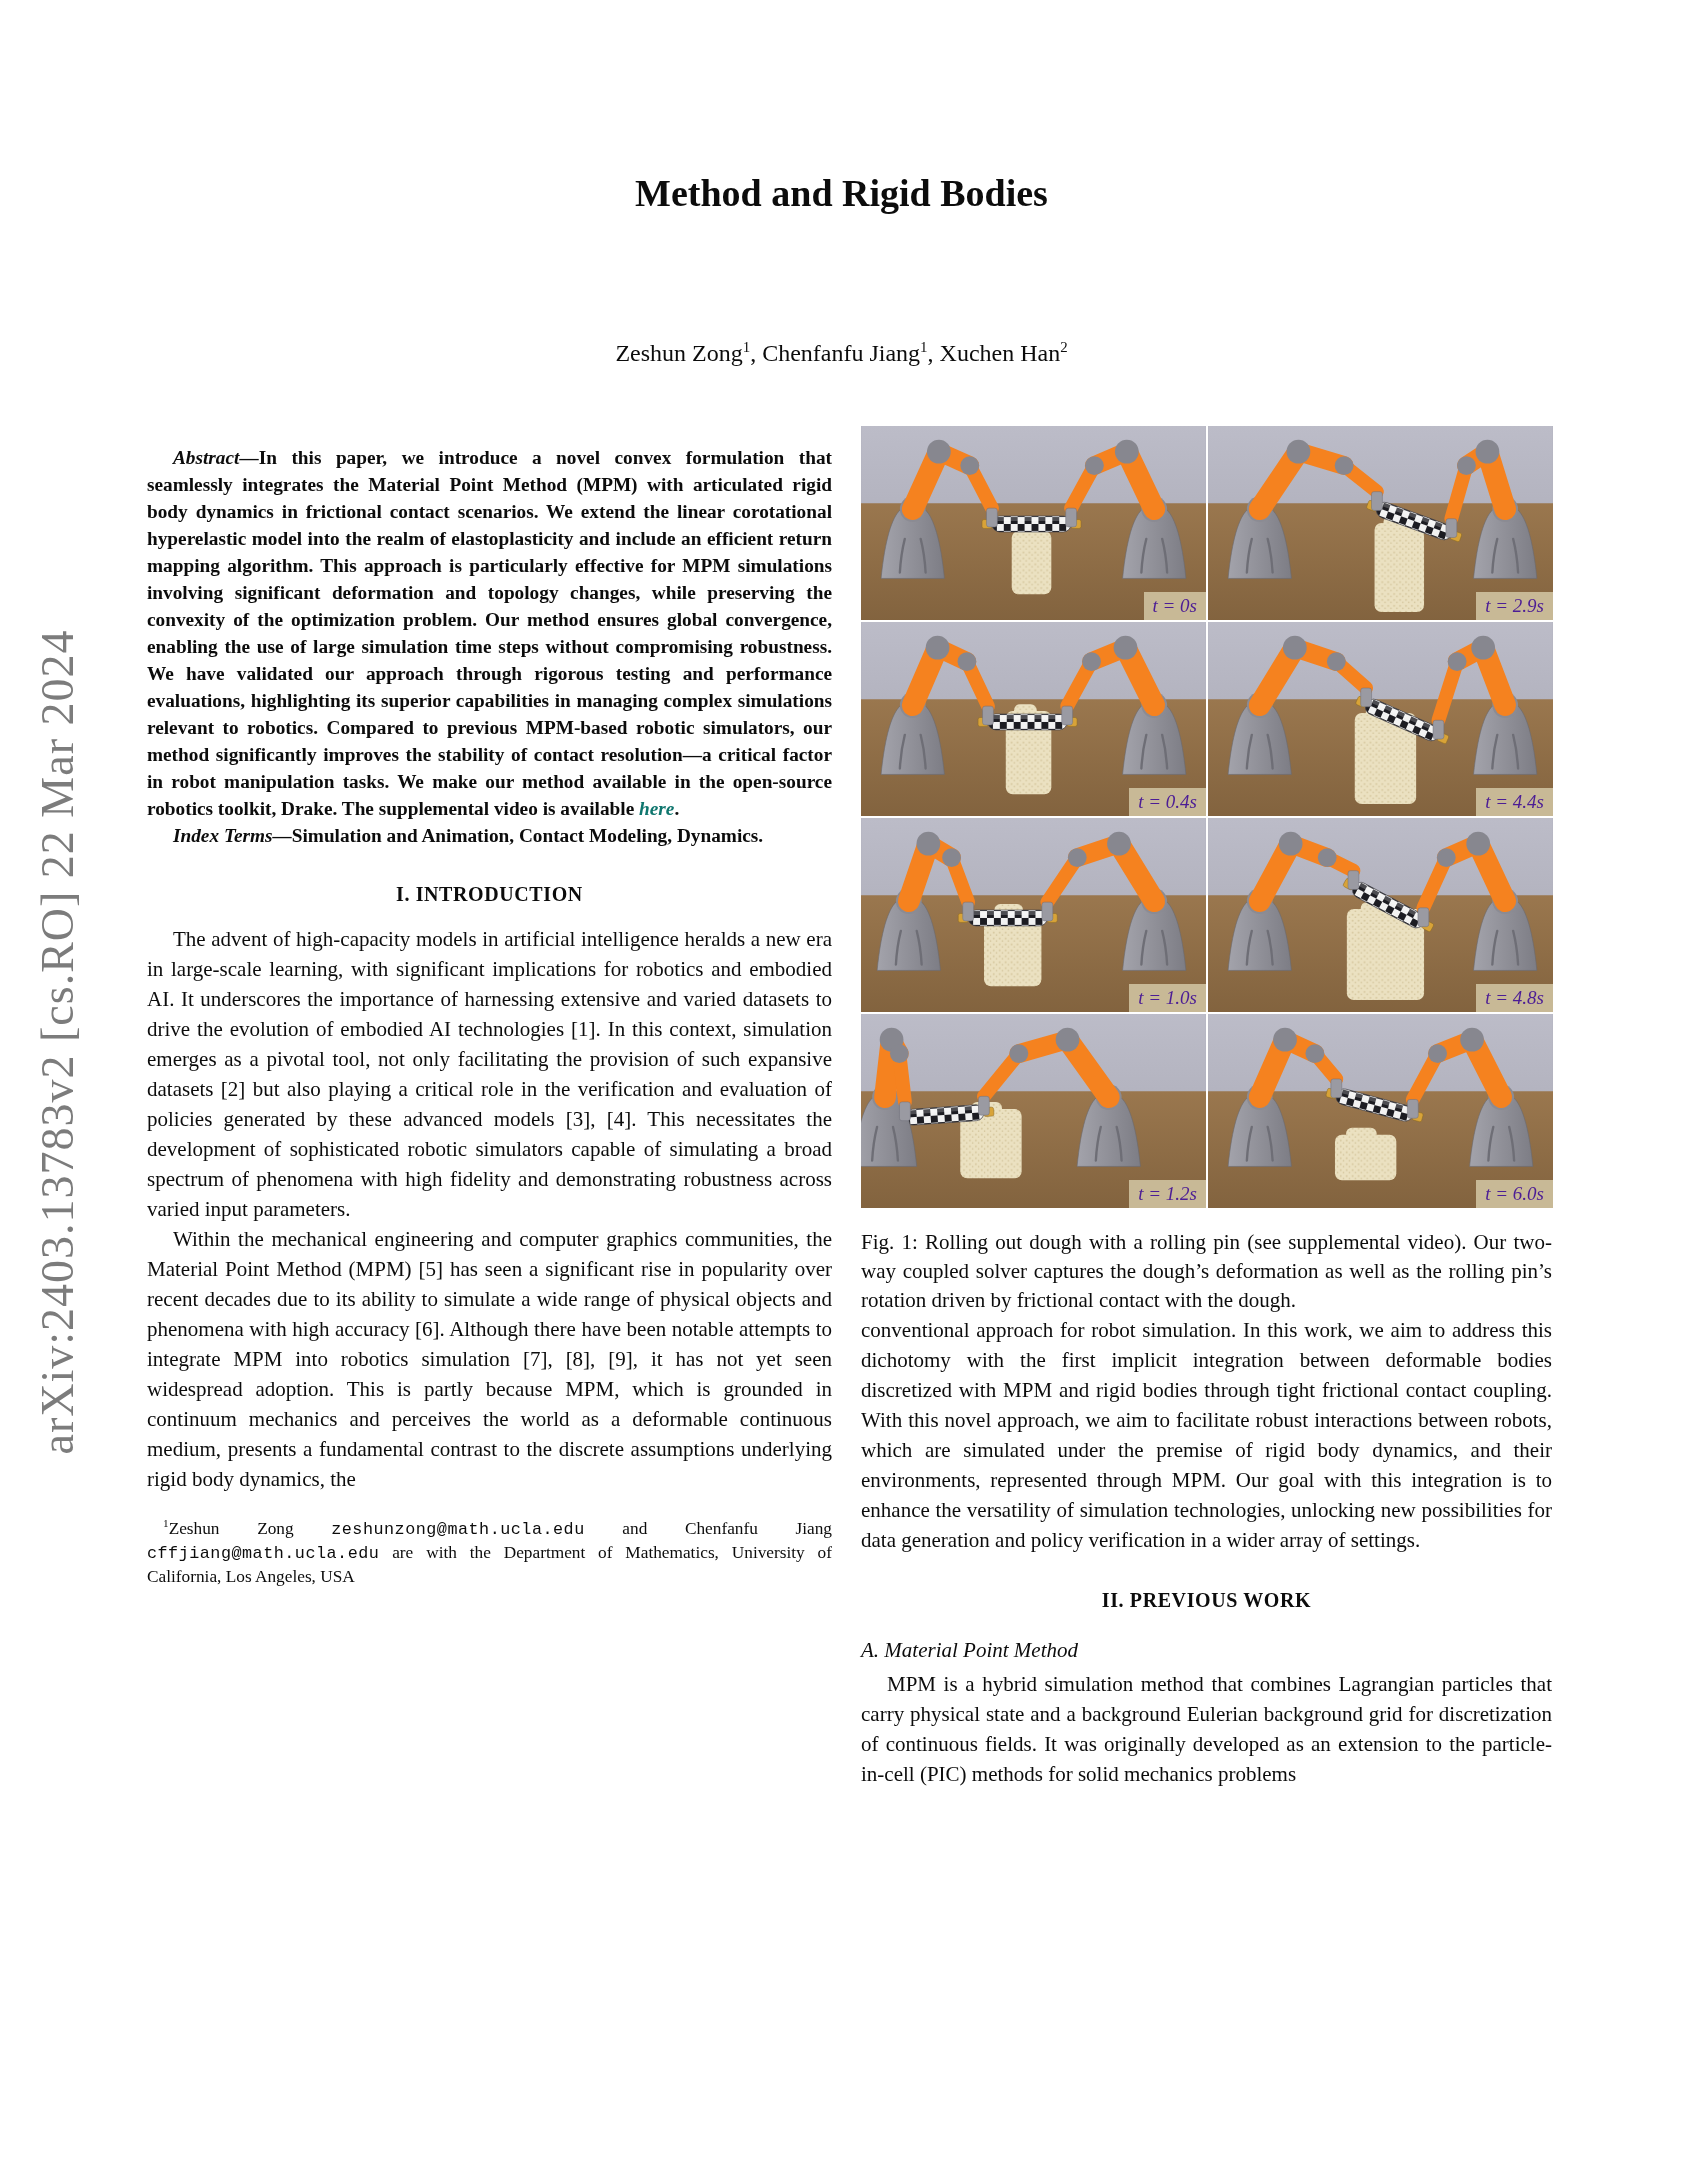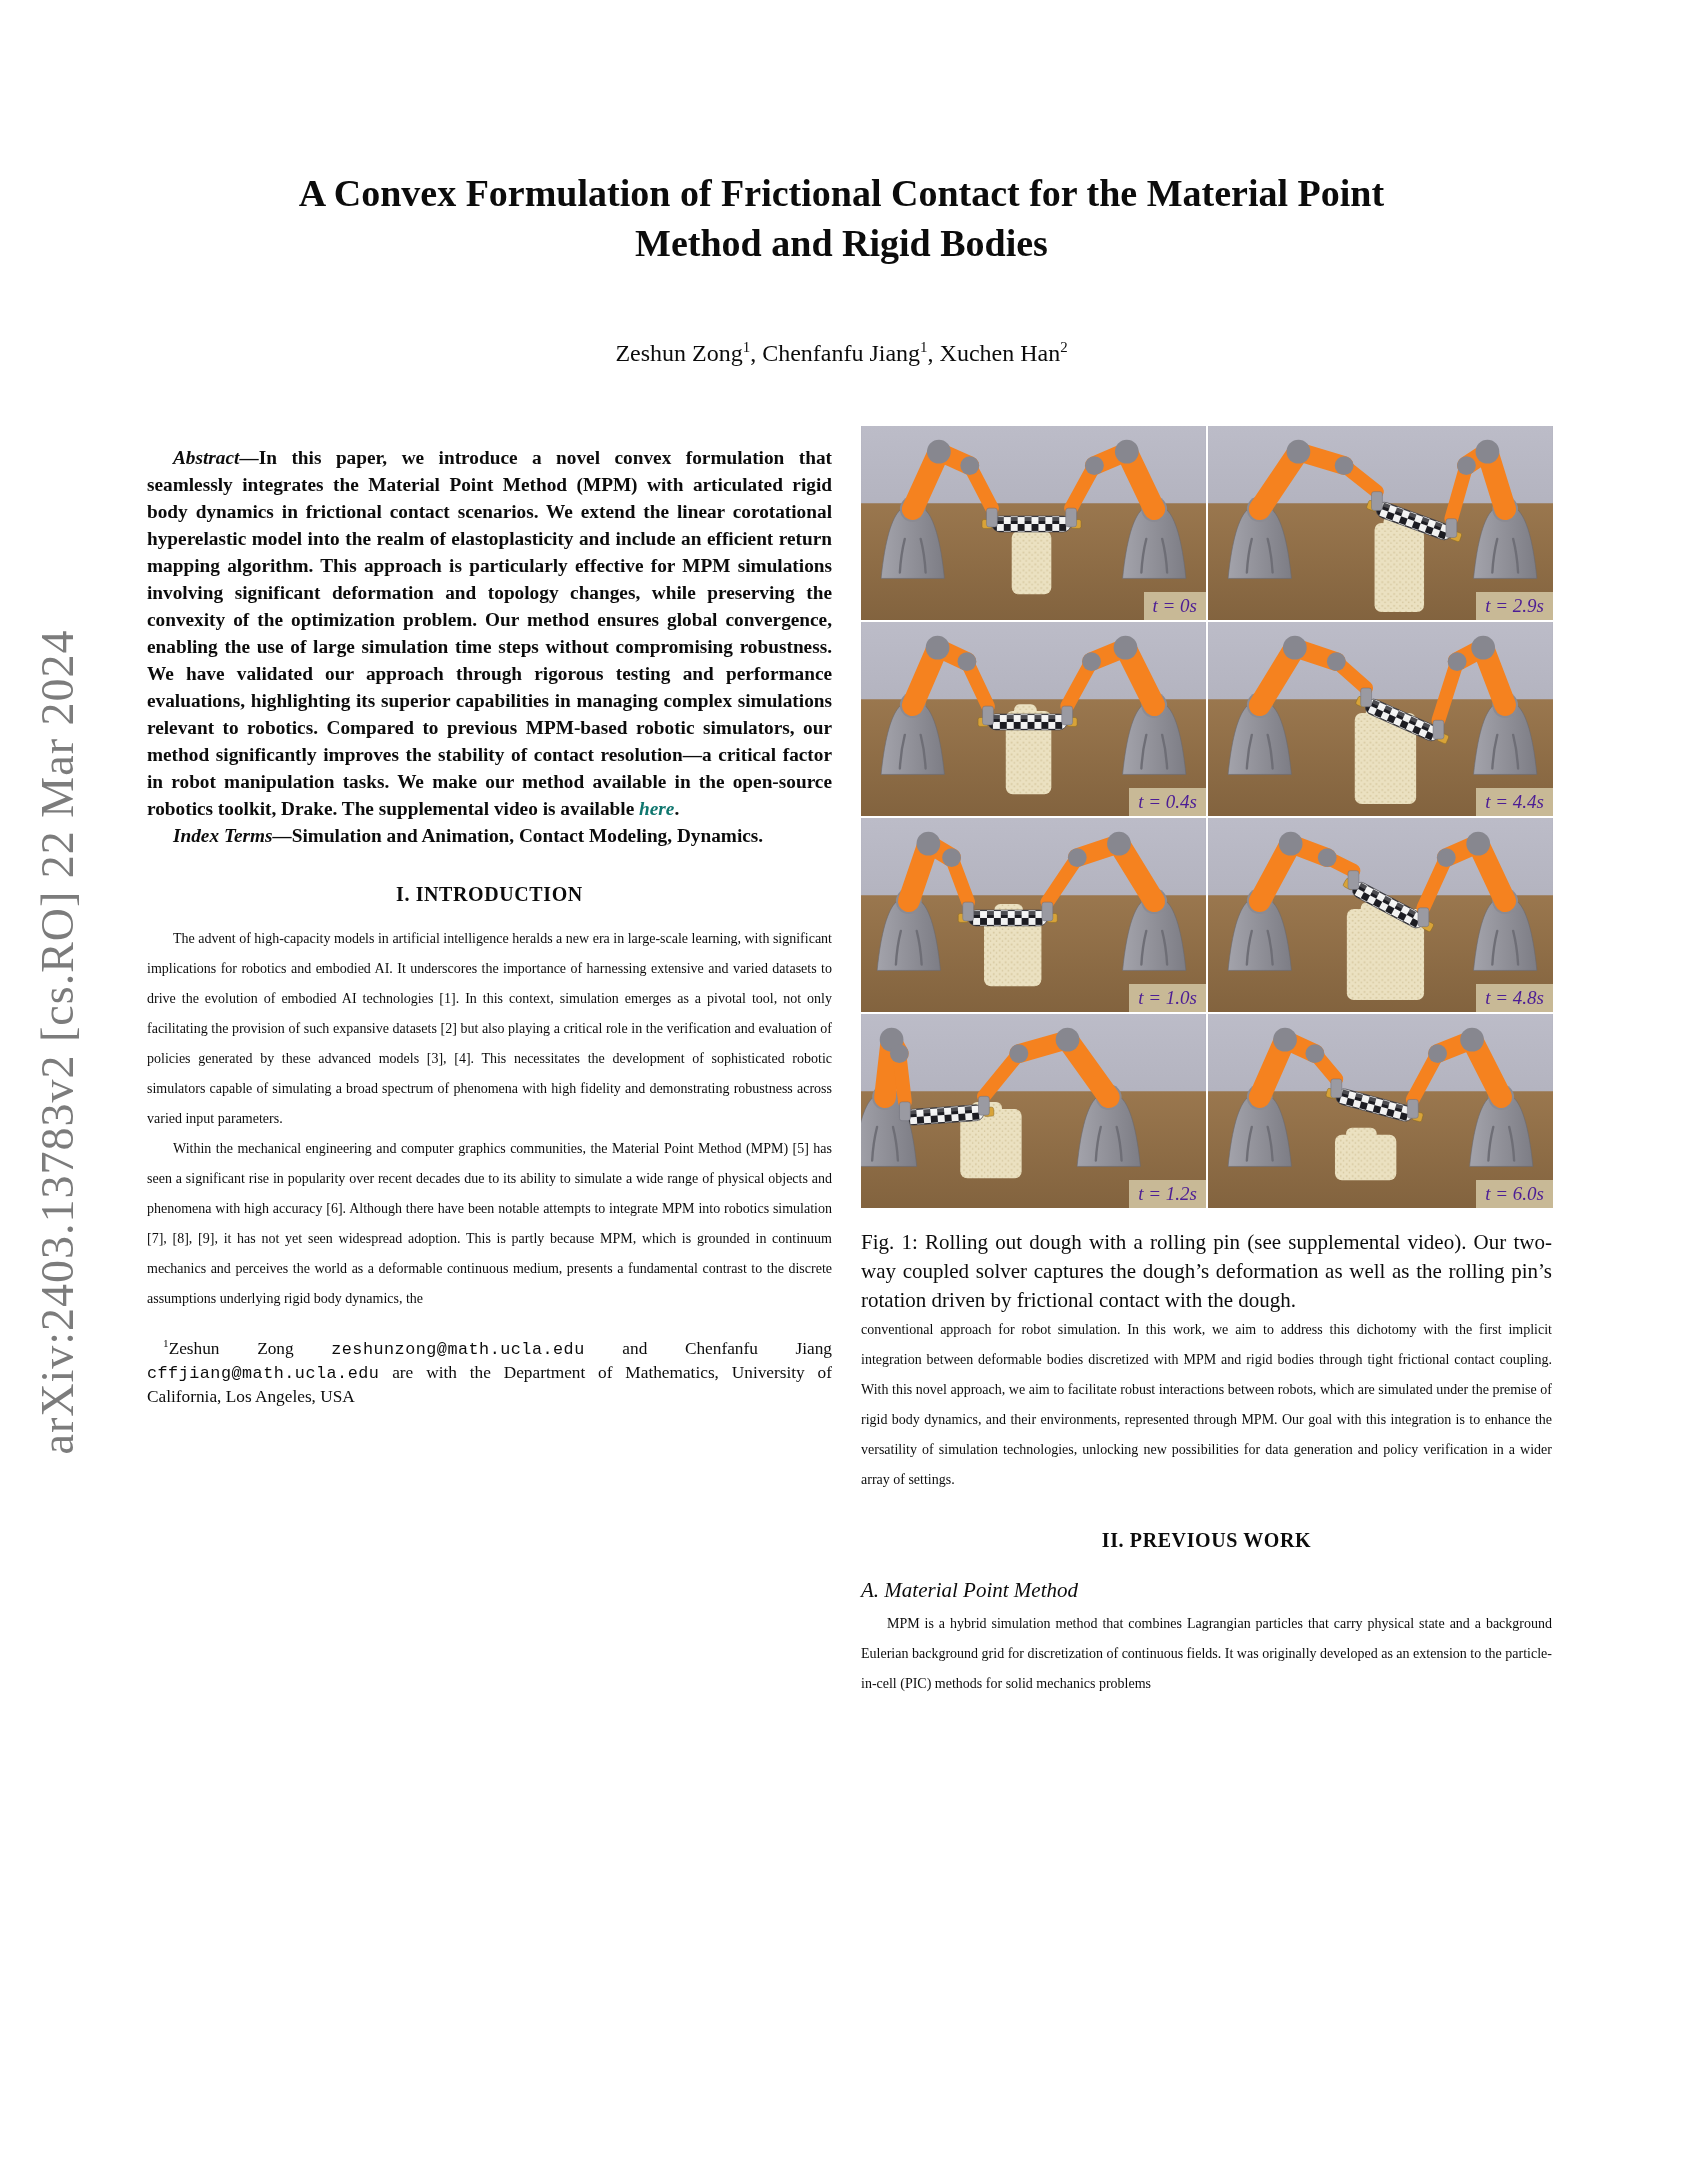--- a/index.html
+++ b/index.html
@@ -22,21 +22,21 @@
 
   .abstract{font-size:19.3px;font-weight:bold;line-height:27px;text-align:justify;margin:6px 0 0 0;text-indent:26px;}
   .abstract .lead{font-style:italic;}
   .indexterms{font-size:19.3px;font-weight:bold;line-height:27px;text-align:justify;margin:0;text-indent:26px;}
   .indexterms .lead{font-style:italic;}
   .linkword{font-style:italic;color:#0f766e;text-decoration:none;}
 
   h2.sec{font-size:20px;font-weight:bold;text-align:center;letter-spacing:0.6px;
          margin:34px 0 18px 0;}
   h3.subsec{font-size:21px;font-weight:normal;font-style:italic;margin:26px 0 6px 0;}
-  p.body{font-size:14px;line-height:30px;text-align:justify;margin:0;text-indent:26px;}
+  p.body{font-size:21px;line-height:30px;text-align:justify;margin:0;text-indent:26px;}
   p.body.noindent{text-indent:0;}
   p.body.first{margin-top:0;}
 
   .footnotes{margin-top:18px;font-size:17.3px;line-height:23px;text-align:justify;}
   .footnotes p{margin:0;text-indent:16px;}
   .footnotes sup{font-size:0.65em;}
   .mono{font-family:"Liberation Mono",monospace;font-size:0.97em;letter-spacing:0.5px;}
 
   
   .figure-grid{display:grid;grid-template-columns:345px 345px;grid-auto-rows:194px;gap:2px;
@@ -77,21 +77,20 @@
         <rect width="6" height="6" fill="#ebe1c1"></rect>
         <circle cx="1.8" cy="1.8" r="1" fill="#d7c9a0"></circle>
         <circle cx="4.6" cy="4.2" r="0.8" fill="#cfc096"></circle>
       </pattern>
     </defs>
   </svg>
 
   <div class="arxiv">arXiv:2403.13783v2  [cs.RO]  22 Mar 2024</div>
 
   <div class="titleblock">
-    <div class="tline">A Convex Formulation of Frictional Contact for the Material Point</div>
     <div class="tline">Method and Rigid Bodies</div>
   </div>
 
   <div class="authors"><span>Zeshun Zong</span><sup>1</sup>, <span>Chenfanfu Jiang</span><sup>1</sup>, <span>Xuchen Han</span><sup>2</sup></div>
 
   <div class="col-left">
     <p class="abstract"><span class="lead">Abstract—</span><span>In this paper, we introduce a novel convex formulation that seamlessly integrates the Material Point Method (MPM) with articulated rigid body dynamics in frictional contact scenarios. We extend the linear corotational hyperelastic model into the realm of elastoplasticity and include an efficient return mapping algorithm. This approach is particularly effective for MPM simulations involving significant deformation and topology changes, while preserving the convexity of the optimization problem. Our method ensures global convergence, enabling the use of large simulation time steps without compromising robustness. We have validated our approach through rigorous testing and performance evaluations, highlighting its superior capabilities in managing complex simulations relevant to robotics. Compared to previous MPM-based robotic simulators, our method significantly improves the stability of contact resolution—a critical factor in robot manipulation tasks. We make our method available in the open-source robotics toolkit, Drake. The supplemental video is available </span><a class="linkword" href="#">here</a><span>.</span></p>
     <p class="indexterms"><span class="lead">Index Terms—</span><span>Simulation and Animation, Contact Modeling, Dynamics.</span></p>
 
     <h2 class="sec">I.  INTRODUCTION</h2>

